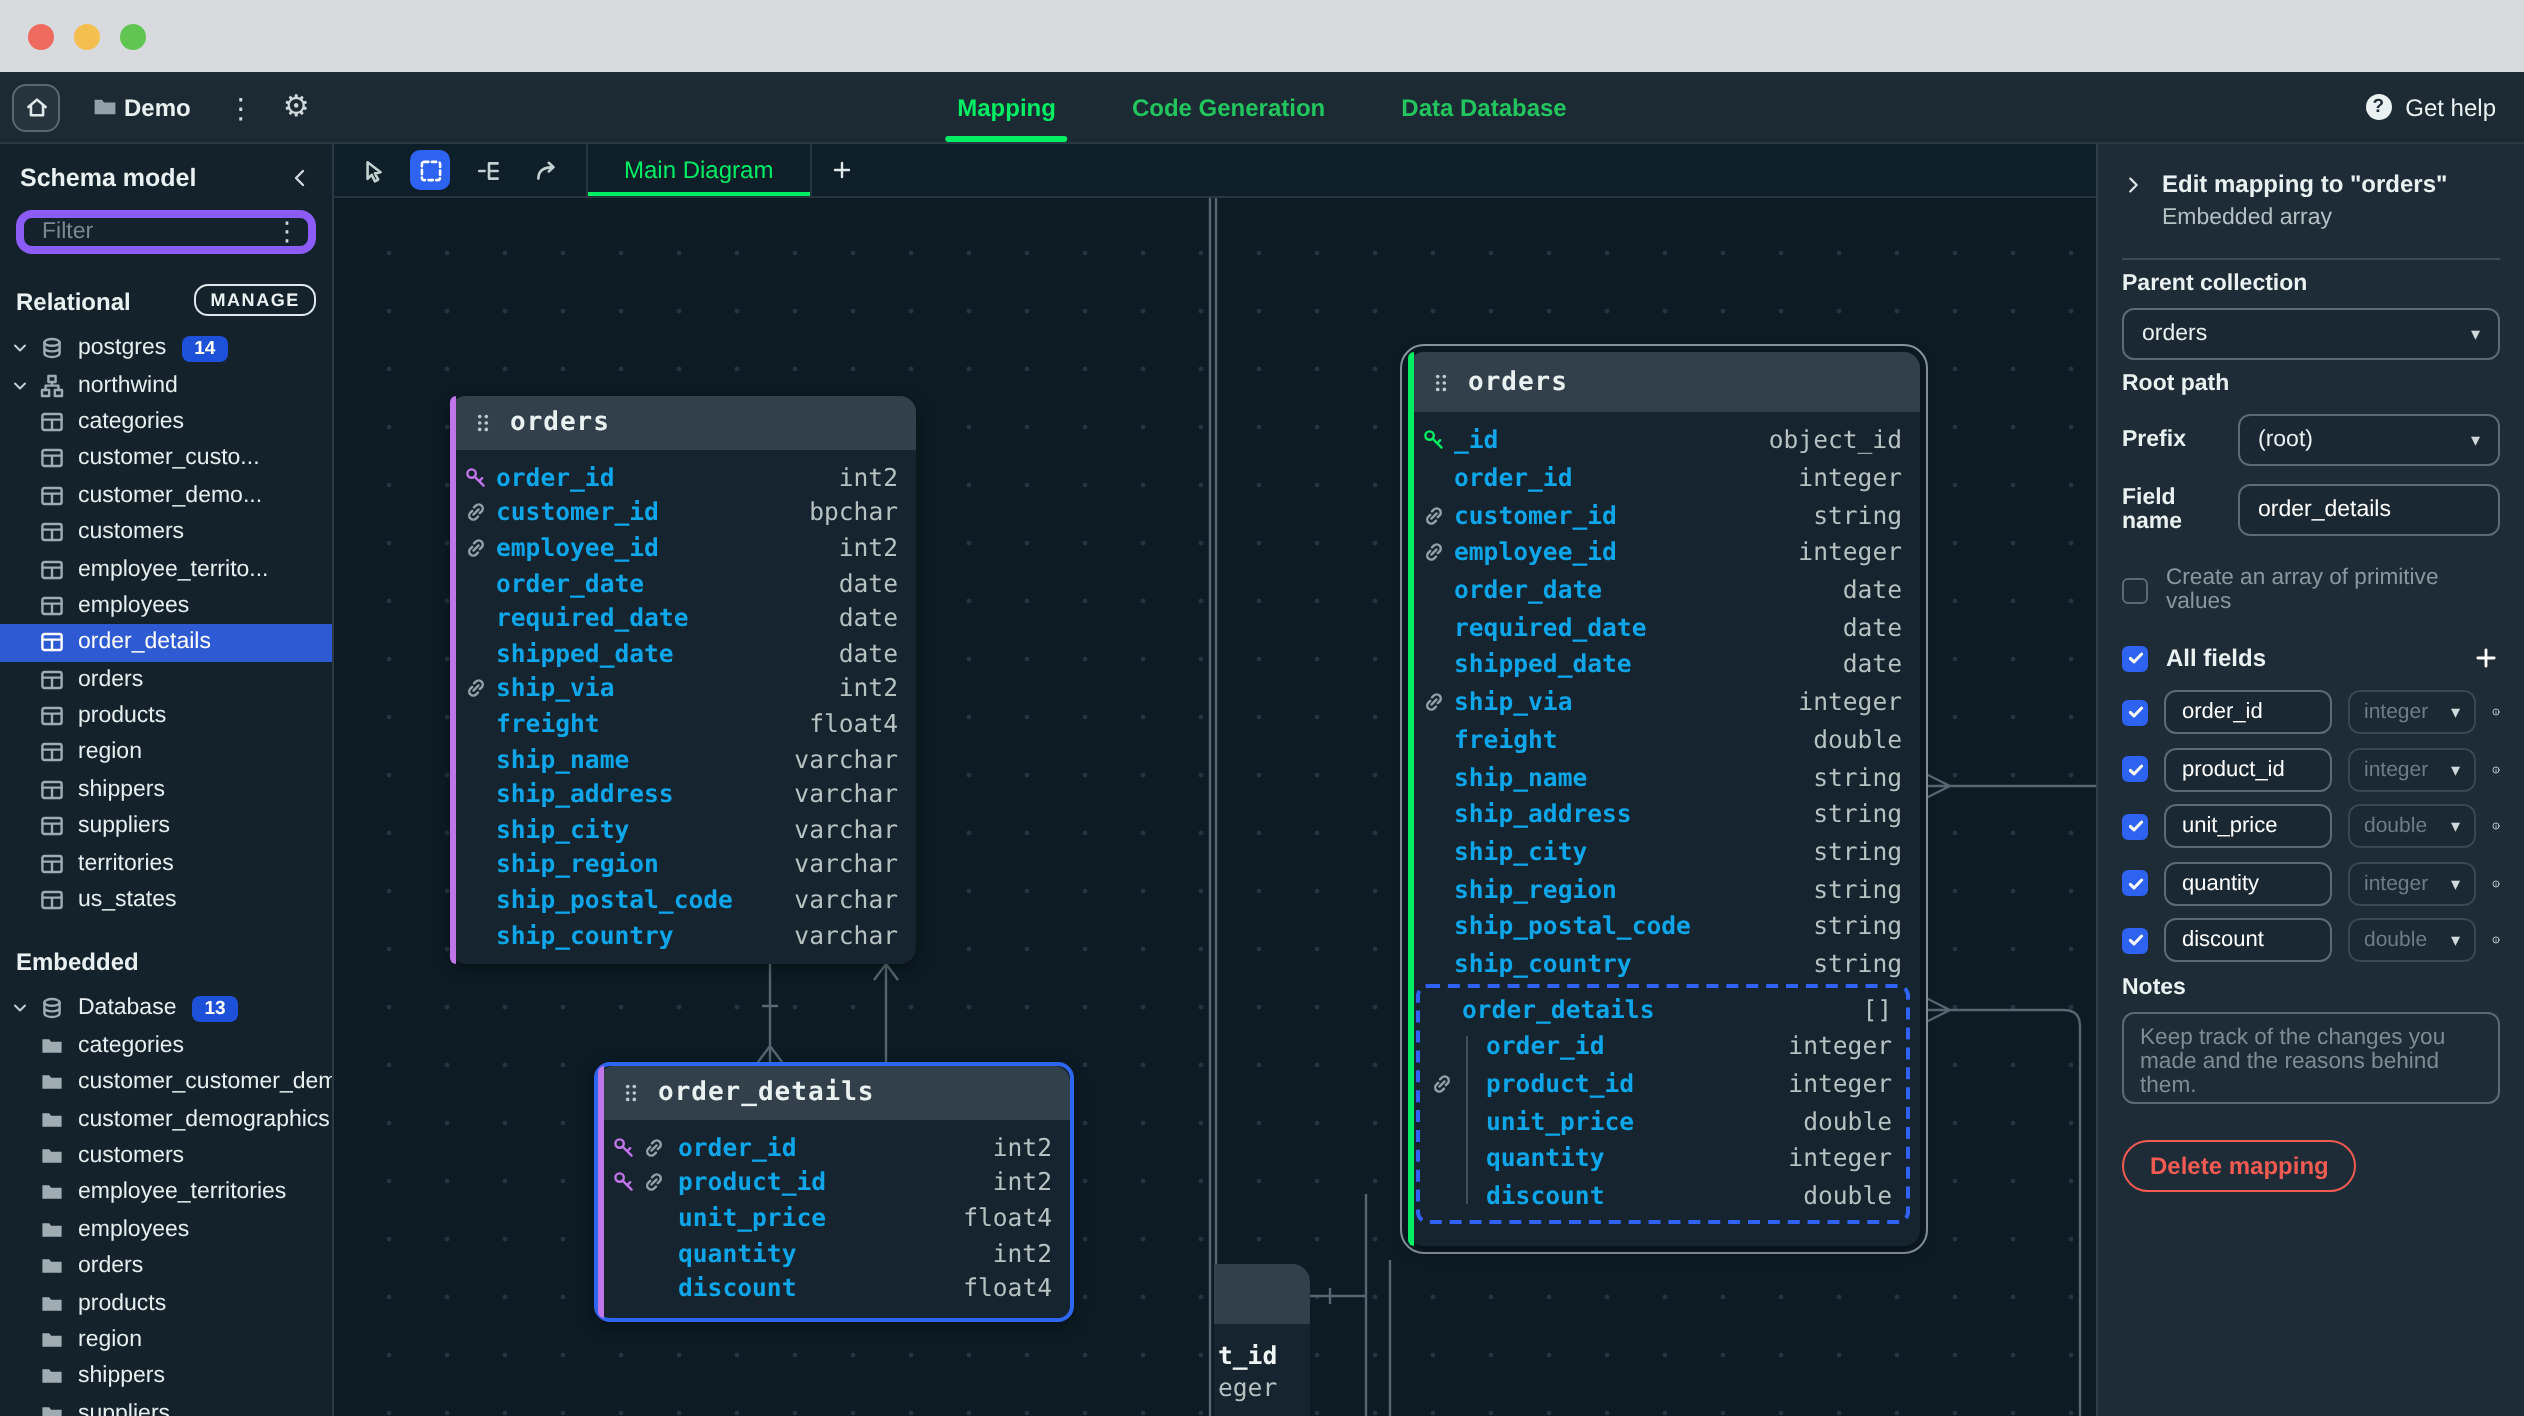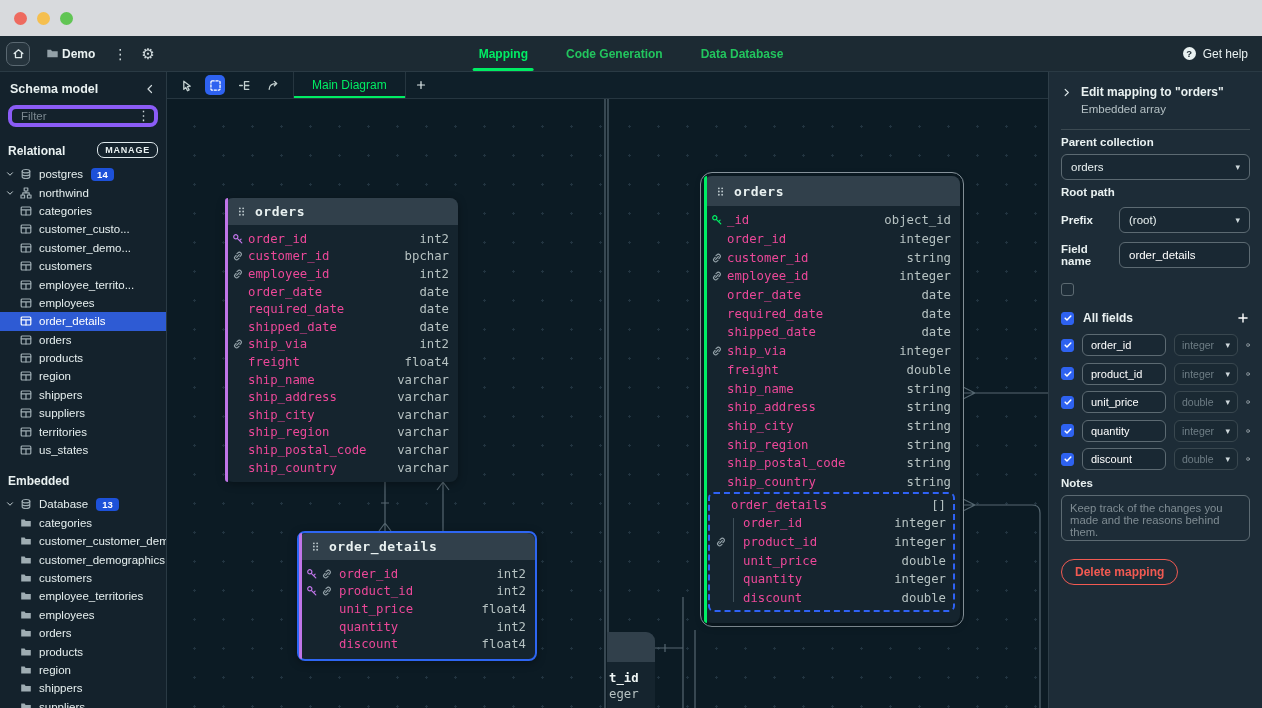--- a/index.html
+++ b/index.html
@@ -69,21 +69,21 @@
   .dtable{position:absolute;background:#15242e;border-radius:8px;font-family:"DejaVu Sans Mono",monospace;box-shadow:0 2px 8px rgba(0,0,0,.35)}
   .dtable::before{content:'';position:absolute;left:0;top:0;bottom:0;width:3px;background:var(--accent);border-radius:8px 0 0 8px}
   .dtable .thead{height:27px;background:#31404b;border-radius:8px 8px 0 0;display:flex;align-items:center;gap:8px;padding-left:11px;font-weight:bold;font-size:13px;letter-spacing:.5px}
   .dtable .thead .icon{width:11px;height:11px;color:#bcc8cc}
   .dtable .tbody{padding:5px 0 6px}
   .trow{display:flex;align-items:center;height:17.6px;padding:0 9px 0 7px}
   .ticons{display:flex;gap:3px;width:16px;flex:none}
   .icons2 .ticons{width:33px}
   .ticons .icon{width:12px;height:12px}
   .icon.key{color:var(--accent)} .icon.link{color:#93a1a8}
-  .tname{font-weight:normal;font-size:12.3px;color:#ec4899;white-space:nowrap}
+  .tname{font-weight:bold;font-size:12.3px;color:#0ea5e9;white-space:nowrap}
   .ttype{margin-left:auto;color:#b6c2c2;font-size:12.3px;white-space:nowrap}
   .dtable.sel{border:2px solid #2E66F2}
   .dtable.sel::before{border-radius:6px 0 0 6px}
   #tbl-orders-relational{left:58px;top:99px;width:233px}
   #tbl-order-details-relational{left:130px;top:432px;width:240px}
   .outline{position:absolute;border:1px solid #8b98a0;border-radius:12px;padding:3px}
   #tbl-orders-mongodb{left:533px;top:73px;width:264px}
   .outline .dtable{position:relative;width:100%}
   .mongo .trow{height:18.7px}
   .mongo .thead{height:30px}
@@ -892,20 +892,21 @@
         <span class="sv">(root)</span>
         <span class="car">▾</span>
       </div>
     </div>
     <div class="p-row">
       <span class="rlab">Field name</span>
       <input class="pinput" value="order_details" style="">
     </div>
     <div class="cbrow">
       <span class="cb"></span>
+      <span class="dimlab">Create an array of primitive values</span>
     </div>
     <div class="afrow">
       <span class="cb on">
           <span class="icon">
             <svg viewBox="0 0 12 12" fill="none" stroke="#fff" stroke-width="1.8" stroke-linecap="round" stroke-linejoin="round">
               <path d="M2.6 6.2l2.2 2.2 4.6-4.8"></path>
             </svg>
           </span>
         </span>
       <span class="aflab">All fields</span>

